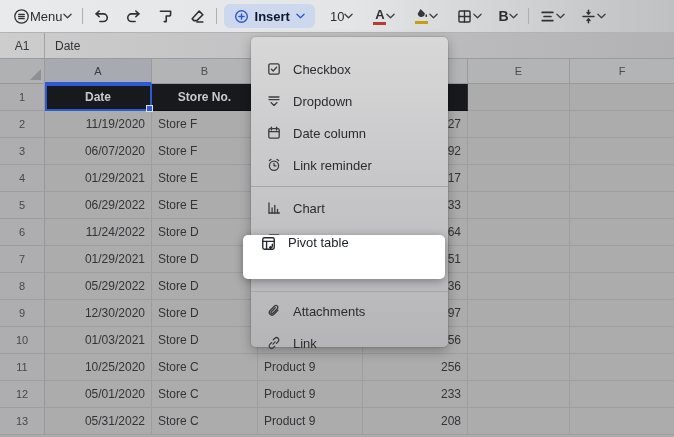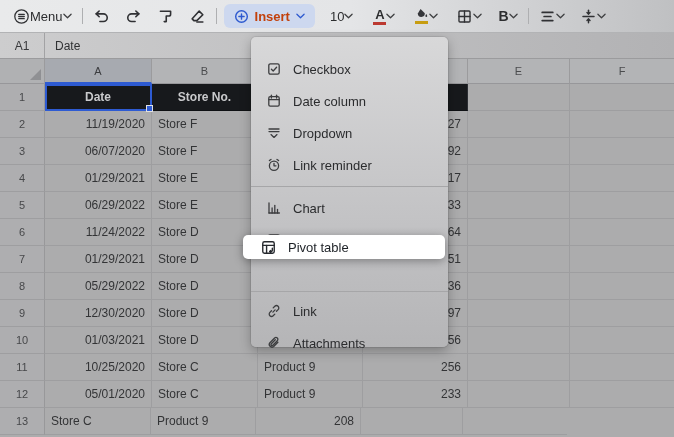--- a/index.html
+++ b/index.html
@@ -20,21 +20,21 @@
     border-bottom:1px solid #b2b3b5;box-sizing:border-box;
     display:flex;align-items:center;z-index:3;
   }
   .tb-btn{display:flex;align-items:center;height:24px;padding:0 3px;cursor:default;}
   .tb-label{font-size:13px;color:#2c2d2f;}
   .tb-divider{width:1px;height:16px;background:#aeafb1;margin:0 7px;}
   .insert-pill{
     display:flex;align-items:center;gap:6px;height:24px;padding:0 10px;
     background:#cdd8ef;border-radius:6px;color:#2d59cf;
   }
-  .insert-pill .tb-label{color:#c2410c;font-weight:bold;}
+  .insert-pill .tb-label{color:#0f172a;font-weight:bold;}
   .ic-blue{stroke:#2d59cf;}
   .glyph-wrap{display:flex;flex-direction:column;align-items:center;line-height:1;}
   .glyph-letter{font-size:13px;font-weight:bold;color:#2c2d2f;}
   .color-bar{width:13px;height:3px;margin-top:1px;}
   .bar-red{background:#bc3a31;}
   .bar-yellow{background:#c79d12;}
   .bold-letter{font-size:14px;font-weight:bold;color:#2c2d2f;}
 
   
   .formula-bar{
@@ -85,24 +85,24 @@
     z-index:4;padding-top:16px;
   }
   .menu-item{display:flex;align-items:center;height:32px;padding:0 12px 0 15px;gap:11px;font-size:13px;color:#2b2c2e;cursor:default;}
   .menu-item .mi-icon svg{stroke:#3c3d3f;fill:none;stroke-width:1.3;stroke-linecap:round;stroke-linejoin:round;}
   .mi-label{flex:1;}
   .menu-sep{height:1px;background:#a6a6a8;margin:5px 0;}
   .menu-sep.tight{margin:3px 0;}
   .menu-slot{height:32px;}
 
   .spotlight{
-    position:absolute;left:243px;top:235px;width:202px;height:24px;box-sizing:border-box;
+    position:absolute;left:243px;top:235px;width:202px;height:44px;box-sizing:border-box;
     background:#ffffff;border-radius:5px;z-index:5;
     box-shadow:0 2px 10px rgba(0,0,0,0.35);
-    display:flex;align-items:center;gap:11px;padding:0 12px 0 17px;
+    display:flex;align-items:flex-start;gap:11px;padding:0 12px 0 17px;
     font-size:13px;color:#1d2126;
   }
   .spotlight svg{stroke:#26292e;fill:none;stroke-width:1.3;stroke-linecap:round;stroke-linejoin:round;}
 </style>
 </head>
 <body>
 
 <div class="toolbar">
   <div class="tb-btn" style="margin-left:10px;">
     <span>
@@ -378,20 +378,21 @@
     <div class="cell rh">12</div>
     <div class="cell w-a right">05/01/2020</div>
     <div class="cell w-b">Store C</div>
     <div class="cell w-c">Product 9</div>
     <div class="cell w-d right">233</div>
     <div class="cell w-e"></div>
     <div class="cell w-f"></div>
   </div>
       <div class="sheet-row">
     <div class="cell rh">13</div>
+    <div class="cell w-a right">05/31/2022</div>
     <div class="cell w-b">Store C</div>
     <div class="cell w-c">Product 9</div>
     <div class="cell w-d right">208</div>
     <div class="cell w-e"></div>
     <div class="cell w-f"></div>
   </div>
     </div>
 </div>
 
 <div class="selection">
@@ -400,41 +401,41 @@
 
 <div class="menu-panel" id="menu-panel">
     <div class="menu-item">
       <span class="mi-icon">
         <svg width="16" height="16" viewBox="0 0 16 16">
           <rect x="2.8" y="2.8" width="10.4" height="10.4" rx="1.6"></rect>
           <polyline points="5.4,8.2 7.2,10 10.6,6.2"></polyline>
         </svg>
       </span>
       <span class="mi-label">Checkbox</span>
+    </div>
+    <div class="menu-item">
+      <span class="mi-icon">
+        <svg width="16" height="16" viewBox="0 0 16 16">
+          <line x1="3" y1="4" x2="13" y2="4"></line>
+          <line x1="3" y1="6.6" x2="13" y2="6.6"></line>
+          <polyline points="5,9.6 8,12.4 11,9.6"></polyline>
+        </svg>
+      </span>
+      <span class="mi-label">Dropdown</span>
     </div>
     <div class="menu-item">
       <span class="mi-icon">
         <svg width="16" height="16" viewBox="0 0 16 16">
           <rect x="2.8" y="3.6" width="10.4" height="9.6" rx="1.4"></rect>
           <line x1="5.4" y1="2.2" x2="5.4" y2="5"></line>
           <line x1="10.6" y1="2.2" x2="10.6" y2="5"></line>
           <line x1="2.8" y1="6.6" x2="13.2" y2="6.6"></line>
         </svg>
       </span>
       <span class="mi-label">Date column</span>
-    </div>
-    <div class="menu-item">
-      <span class="mi-icon">
-        <svg width="16" height="16" viewBox="0 0 16 16">
-          <line x1="3" y1="4" x2="13" y2="4"></line>
-          <line x1="3" y1="6.6" x2="13" y2="6.6"></line>
-          <polyline points="5,9.6 8,12.4 11,9.6"></polyline>
-        </svg>
-      </span>
-      <span class="mi-label">Dropdown</span>
     </div>
     <div class="menu-item">
       <span class="mi-icon">
         <svg width="16" height="16" viewBox="0 0 16 16">
           <circle cx="8" cy="8.8" r="4.6"></circle>
           <polyline points="8,6.4 8,8.8 10,8.8"></polyline>
           <line x1="3.4" y1="3.6" x2="5" y2="2.4"></line>
           <line x1="12.6" y1="3.6" x2="11" y2="2.4"></line>
         </svg>
       </span>
@@ -466,34 +467,34 @@
         <svg width="6" height="10" viewBox="0 0 6 10" style="stroke:#55565a;fill:none;stroke-width:1.4;stroke-linecap:round;stroke-linejoin:round;">
           <polyline points="1,1 5,5 1,9"></polyline>
         </svg>
       </span>
     </div>
     <div class="menu-slot"></div>
     <div class="menu-sep tight"></div>
     <div class="menu-item">
       <span class="mi-icon">
         <svg width="16" height="16" viewBox="0 0 16 16">
+          <path d="M11.9 7.3l-4.2 4.2a2.7 2.7 0 0 1-3.8-3.8l4.7-4.7a1.9 1.9 0 0 1 2.7 2.7L6.8 10.2a1.06 1.06 0 0 1-1.5-1.5l4-4"></path>
+        </svg>
+      </span>
+      <span class="mi-label">Attachments</span>
+    </div>
+    <div class="menu-item">
+      <span class="mi-icon">
+        <svg width="16" height="16" viewBox="0 0 16 16">
           <path d="M9.1 6.9 6.9 9.1"></path>
           <path d="M7.2 4.9l1.6-1.6a2.33 2.33 0 0 1 3.3 3.3L10.5 8.2"></path>
           <path d="M8.8 11.1l-1.6 1.6a2.33 2.33 0 0 1-3.3-3.3l1.6-1.6"></path>
         </svg>
       </span>
       <span class="mi-label">Link</span>
-    </div>
-    <div class="menu-item">
-      <span class="mi-icon">
-        <svg width="16" height="16" viewBox="0 0 16 16">
-          <path d="M11.9 7.3l-4.2 4.2a2.7 2.7 0 0 1-3.8-3.8l4.7-4.7a1.9 1.9 0 0 1 2.7 2.7L6.8 10.2a1.06 1.06 0 0 1-1.5-1.5l4-4"></path>
-        </svg>
-      </span>
-      <span class="mi-label">Attachments</span>
     </div>
   </div>
 
 <div class="spotlight">
   <span>
     <svg width="17" height="17" viewBox="0 0 16 16">
         <rect x="2.6" y="2.6" width="10.8" height="10.8" rx="1.6"></rect>
         <line x1="2.6" y1="6" x2="13.4" y2="6"></line>
         <line x1="6.2" y1="6" x2="6.2" y2="13.4"></line>
         <path d="M11.6 8.6v2a1.2 1.2 0 0 1-1.2 1.2H9.3"></path>

